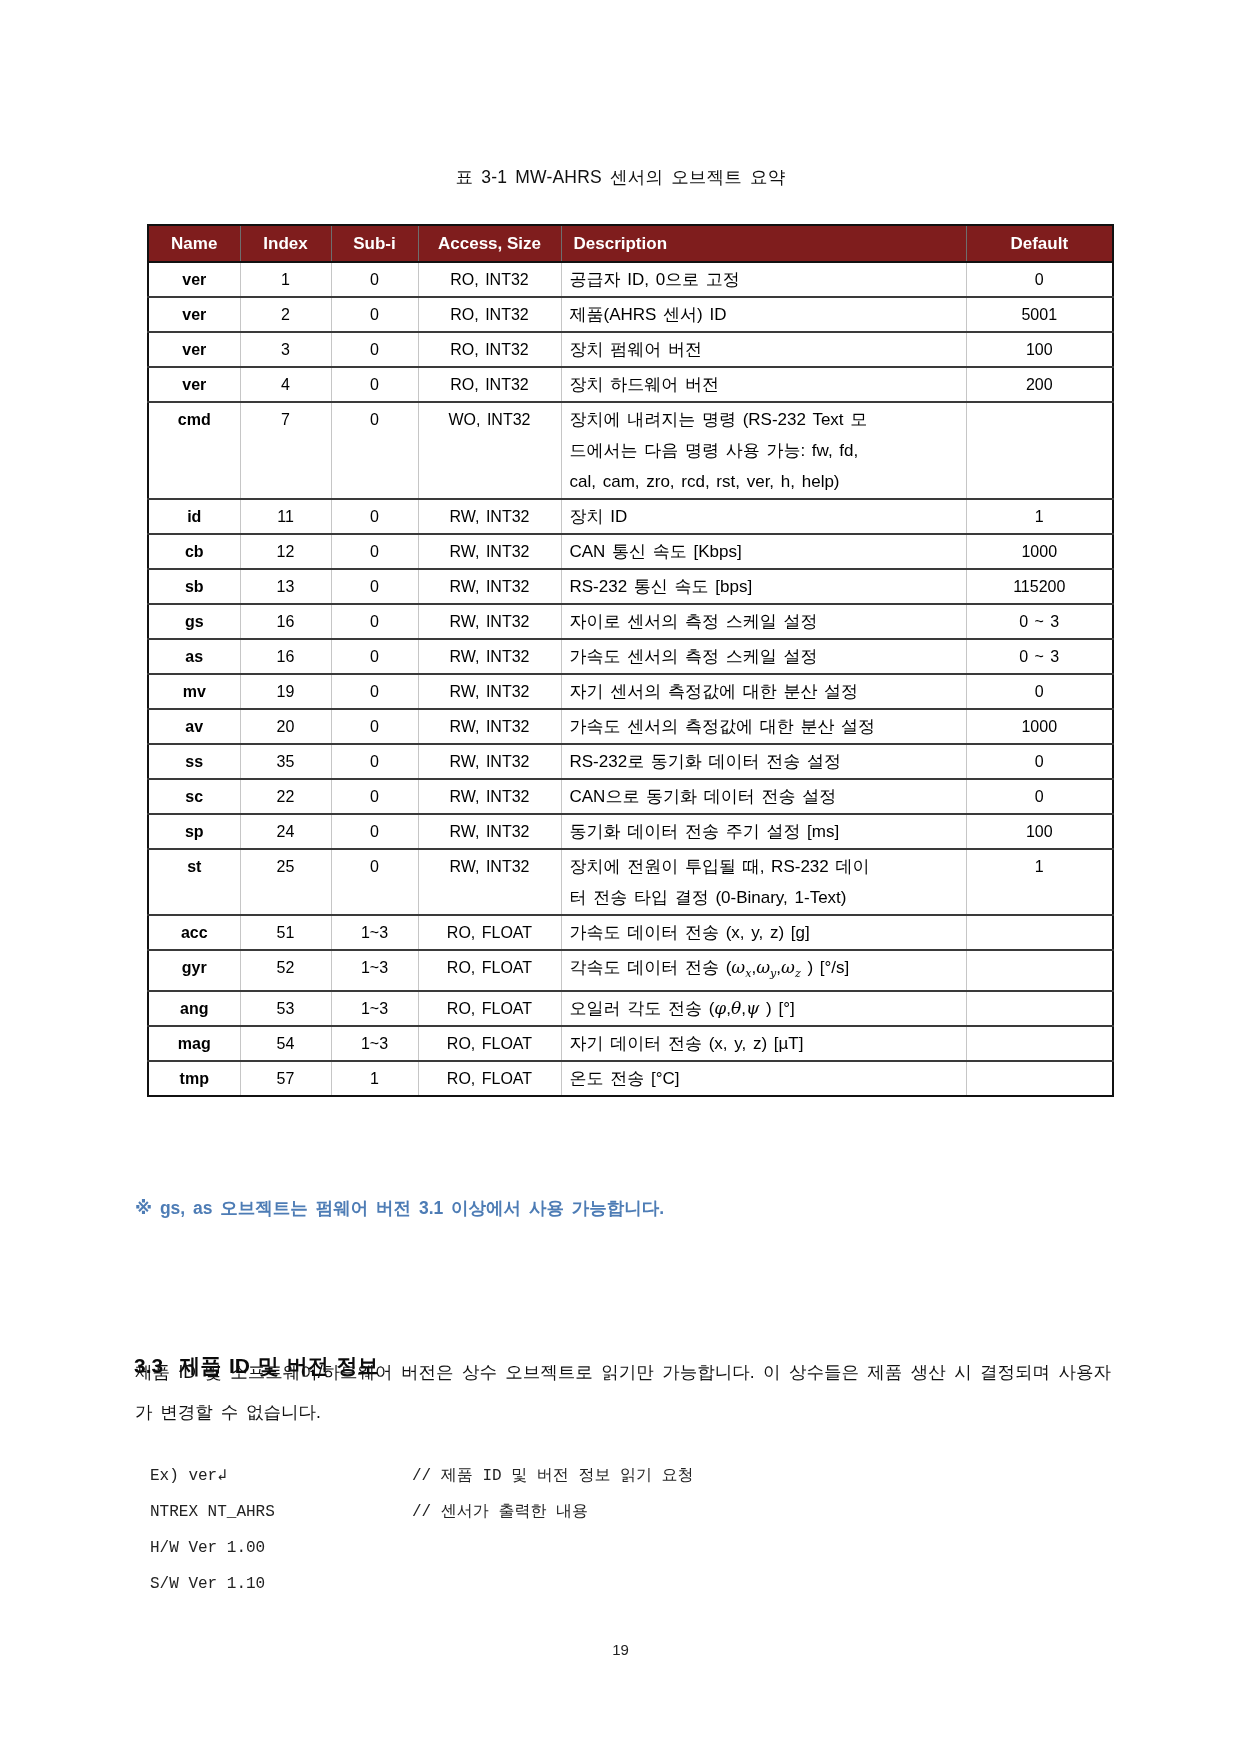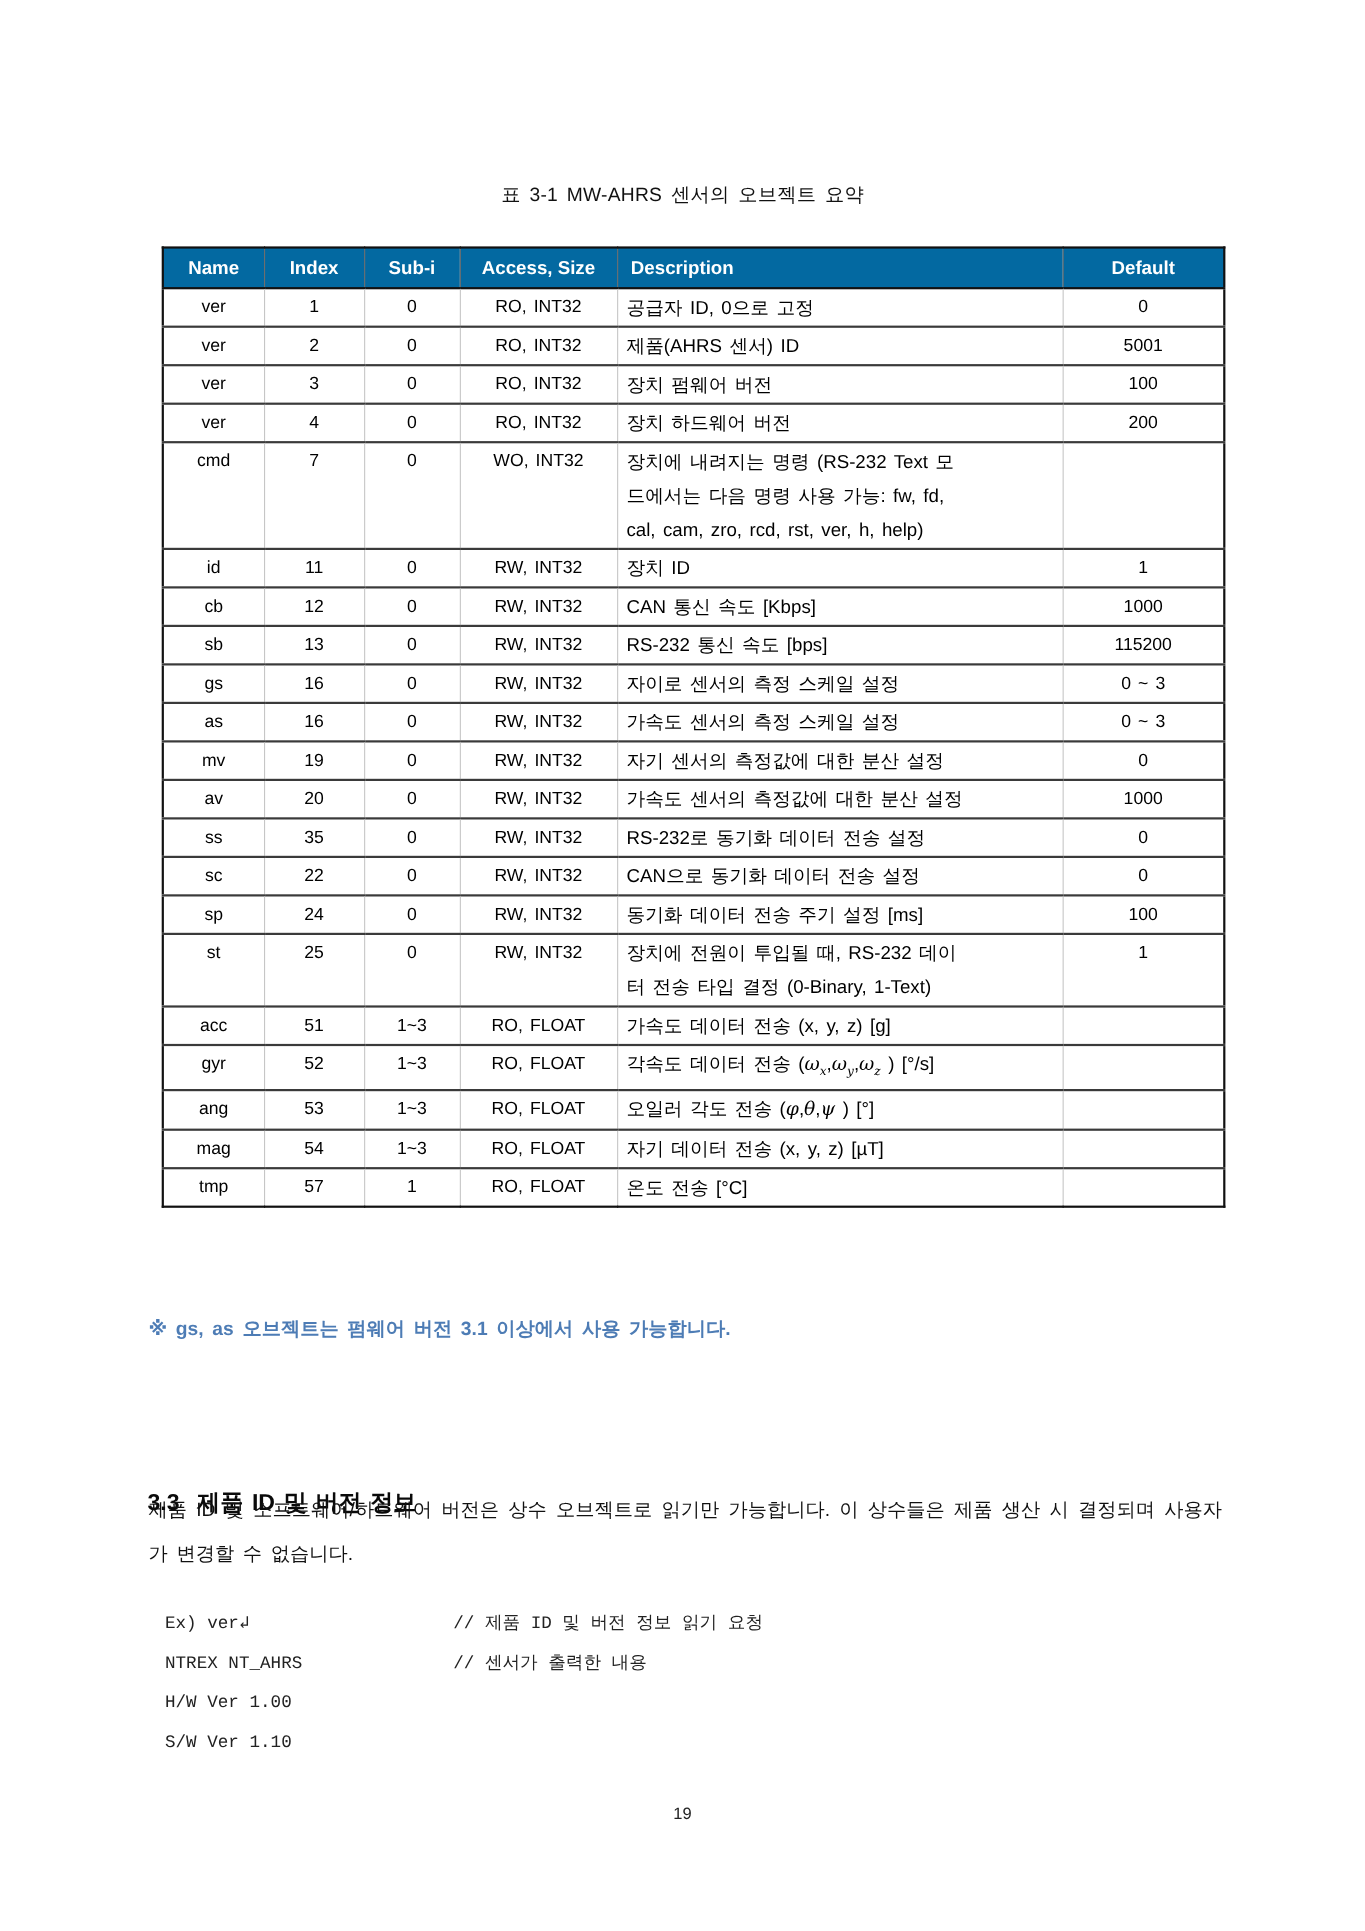--- a/index.html
+++ b/index.html
@@ -17,34 +17,34 @@
     text-align:center;font-size:17.5px;color:#111;
     letter-spacing:.2px;word-spacing:3px;
   }
   
   .obj-table{
     position:absolute;top:224px;left:147px;
     width:965px;border-collapse:collapse;table-layout:fixed;
     border:2px solid #111;
   }
   .obj-table th{
-    background:#0369a1;color:#fff;font-weight:bold;font-size:17px;
+    background:#7f1d1d;color:#fff;font-weight:bold;font-size:17px;
     height:35px;padding:0;text-align:center;vertical-align:middle;
     border-bottom:2px solid #111;
   }
   .obj-table th+th{border-left:1px solid #6e6e6e;}
   .obj-table th.h-desc{text-align:left;padding-left:12px;}
   .obj-table td{
     font-size:16px;line-height:31px;padding:1px 0;
     vertical-align:top;border-bottom:2px solid #3a3a3a;
     word-spacing:2px;
   }
   .obj-table td+td{border-left:1px solid #c6c6c6;}
   .obj-table tr:last-child td{border-bottom:none;}
-  td.cell-name{font-weight:normal;text-align:center;}
+  td.cell-name{font-weight:bold;text-align:center;}
   td.cell-index,td.cell-subi{text-align:center;}
   td.cell-access{text-align:center;}
   td.cell-desc{text-align:left;padding-left:8px;font-size:17px;}
   td.cell-default{text-align:center;}
   .desc-line{line-height:31px;white-space:nowrap;}
   .math{font-family:"DejaVu Serif","Liberation Serif",serif;font-style:italic;font-size:17px;}
   .cell-desc sub .math{font-size:11px;}
   .cell-desc sub{vertical-align:-4px;}
   
   .fw-note{

